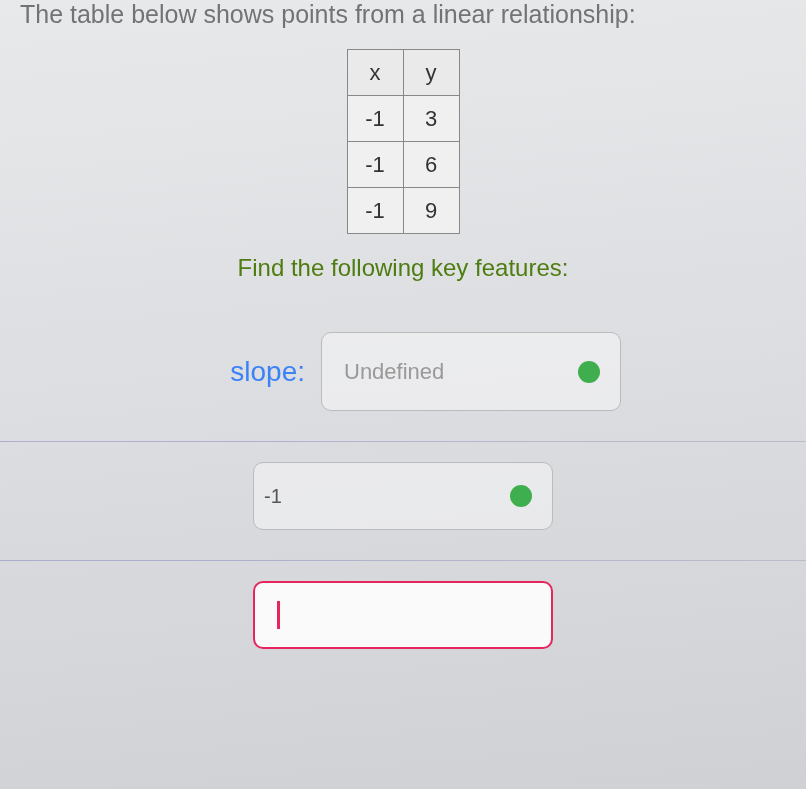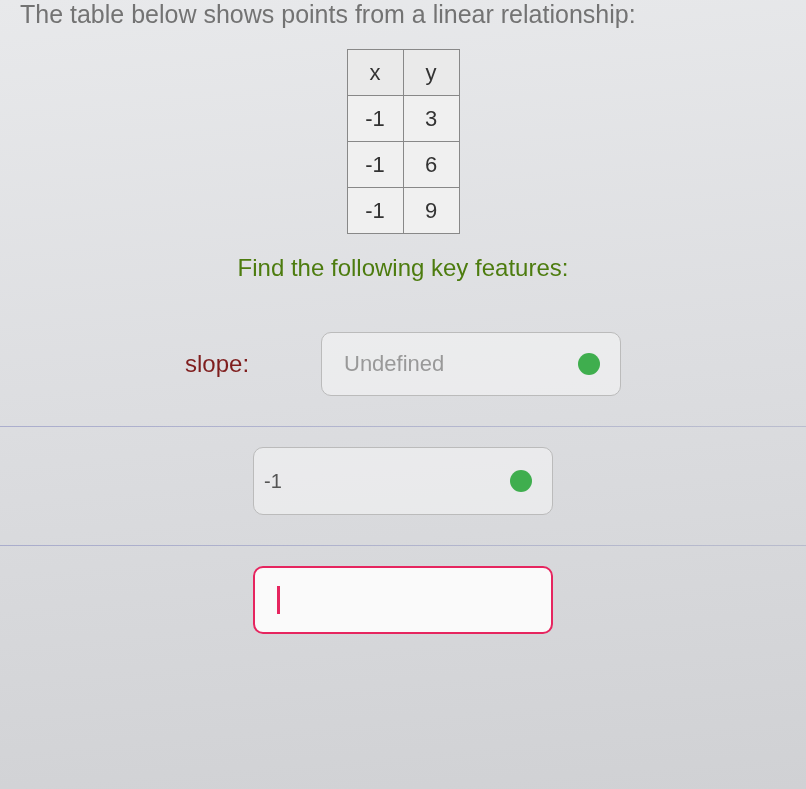--- a/index.html
+++ b/index.html
@@ -47,28 +47,29 @@
       margin-bottom: 30px;
     }
     .row-group {
       display: flex;
       align-items: center;
       justify-content: center;
       gap: 16px;
       padding: 20px 0 30px 0;
     }
     .row-label {
-      font-size: 24px;
-      color: #7f1d1d;
+      font-size: 28px;
+      color: #3b82f6;
       min-width: 120px;
+      text-align: right;
     }
     .answer-box {
       position: relative;
       width: 300px;
-      height: 64px;
+      height: 79px;
       border: 1px solid #bbb;
       border-radius: 10px;
       background: rgba(250,250,250,0.5);
       display: flex;
       align-items: center;
       padding-left: 22px;
       font-size: 22px;
       color: #999;
     }
     .answer-box.small {

